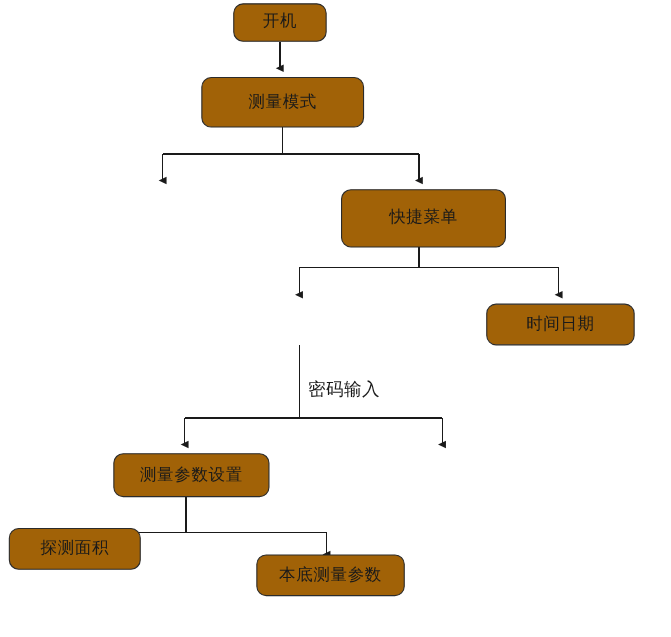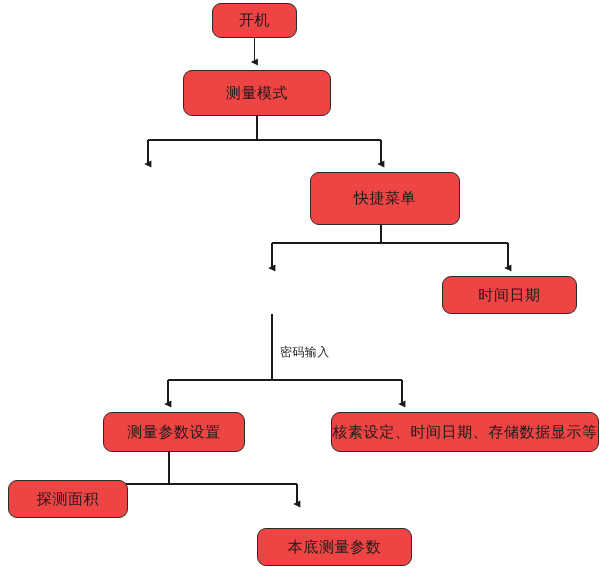--- a/index.html
+++ b/index.html
@@ -22,34 +22,34 @@
     left: 0;
     top: 0;
     width: 610px;
     height: 579px;
   }
   .node {
     position: absolute;
     box-sizing: border-box;
     border: 1px solid #2b2b2b;
     border-radius: 9px;
-    background: #ef4444;
+    background: #a16207;
     display: flex;
     align-items: center;
     justify-content: center;
     text-align: left;
     color: #1a1a1a;
     font-size: 15px;
     letter-spacing: 0.6px;
     line-height: 1.1;
     white-space: nowrap;
   }
   .edge-label {
     position: absolute;
-    font-size: 12px;
+    font-size: 16px;
     color: #1a1a1a;
     white-space: nowrap;
     letter-spacing: 0.4px;
   }
 </style>
 </head>
 <body>
 
 <div id="flowchart-canvas">
 
@@ -102,27 +102,24 @@
 
 
   <div class="node" style="left:442px; top:276px; width:135px; height:38px;">
     <span>时间日期</span>
   </div>
 
   <div class="node" style="left:103px; top:412px; width:142px; height:40px;">
     <span>测量参数设置</span>
   </div>
 
-  <div class="node" style="left:331px; top:412px; width:268px; height:40px;">
-    <span>核素设定、时间日期、存储数据显示等</span>
-  </div>
 
   <div class="node" style="left:8px; top:480px; width:120px; height:38px;">
     <span>探测面积</span>
   </div>
 
-  <div class="node" style="left:233px; top:528px; width:155px; height:38px;margin-left:24px;">
+  <div class="node" style="left:233px; top:504px; width:135px; height:38px;">
     <span>本底测量参数</span>
   </div>
 
   <div class="edge-label" style="left:280px; top:344px;">密码输入</div>
 
 </div>
 
 </body></html>

